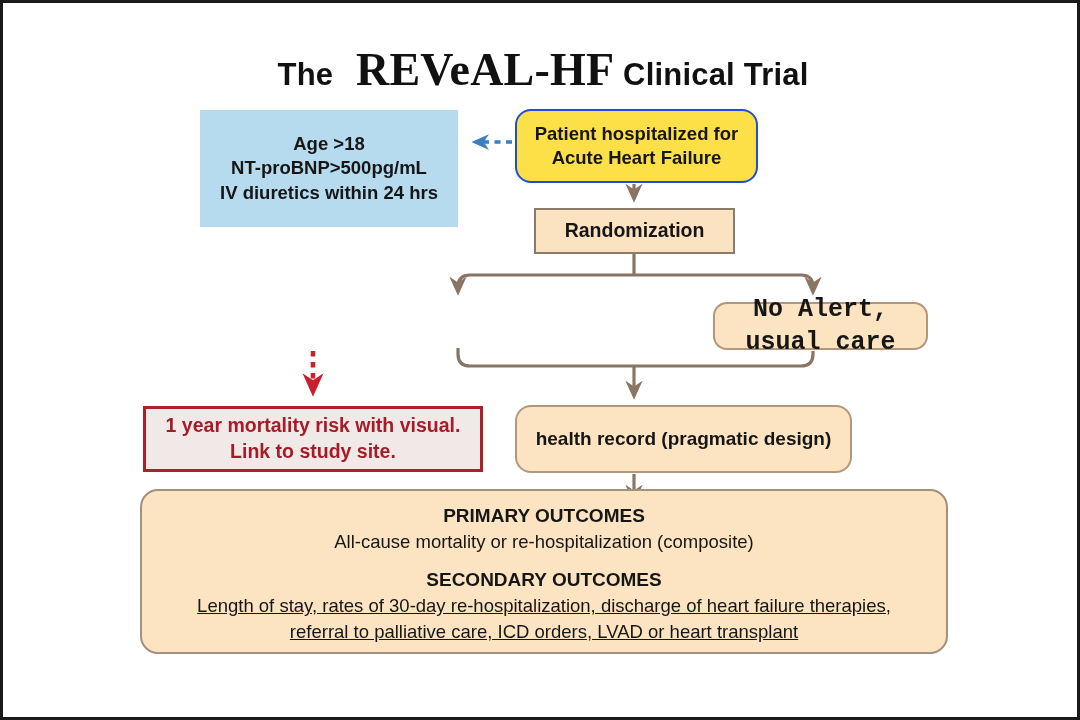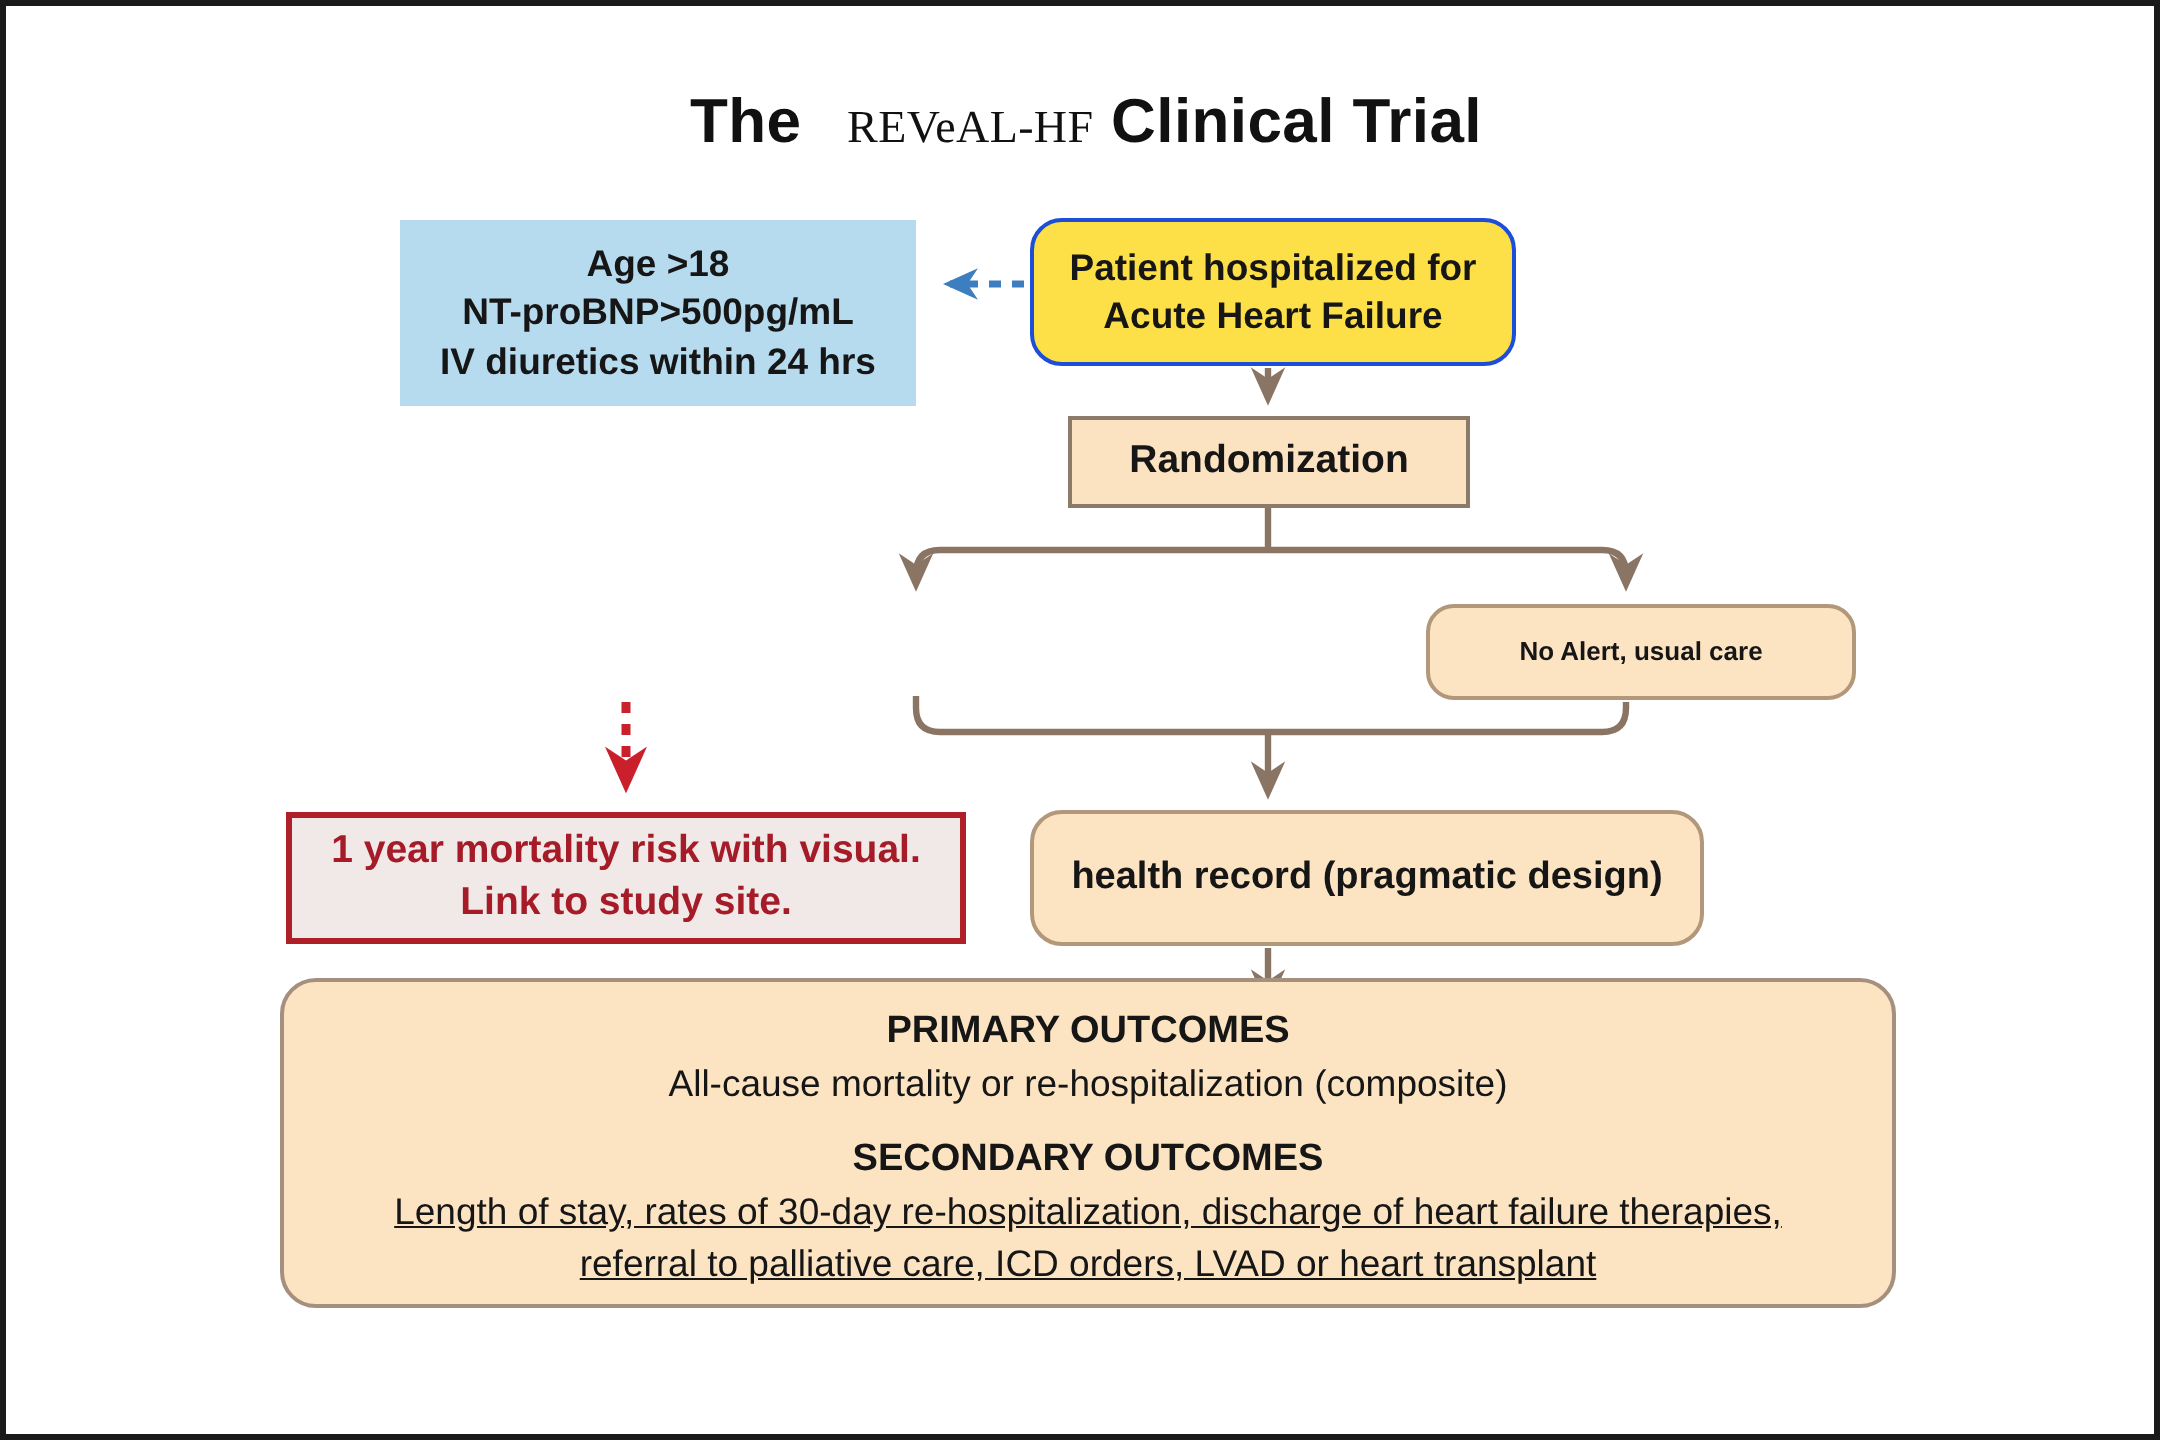--- a/index.html
+++ b/index.html
@@ -17,37 +17,37 @@
     position: absolute;
     left: 0; top: 40px; width: 1080px;
     text-align: center;
     font-size: 31px;
     font-weight: bold;
     color: #111111;
     letter-spacing: 0.2px;
   }
   .title .serif {
     font-family: "Liberation Serif", serif;
-    font-size: 23px;
-    font-weight: normal;
+    font-size: 46px;
+    font-weight: bold;
     margin-left: 14px;
   }
   .box {
     position: absolute;
     display: flex;
     flex-direction: column;
     align-items: center;
     justify-content: center;
     text-align: center;
     font-weight: bold;
     color: #161616;
     line-height: 1.32;
   }
   .blue-box {
-    left: 197px; top: 107px; width: 258px; height: 93px;
+    left: 197px; top: 107px; width: 258px; height: 117px;
     background: #b7dbee;
     font-size: 18.5px;
   }
   .patient-box {
     left: 512px; top: 106px; width: 243px; height: 74px;
     background: #fde047;
     border: 2px solid #1d4ed8;
     border-radius: 16px;
     font-size: 18.5px;
   }
@@ -63,21 +63,22 @@
     border: 3px solid #c41931;
     border-radius: 20px;
     color: #9e1b26;
     font-size: 19.5px;
   }
   .noalert-box {
     left: 710px; top: 299px; width: 215px; height: 48px;
     background: #fce4c2;
     border: 2px solid #b2977b;
     border-radius: 14px;
-    font-size: 13px;
+    font-size: 25px;
+    font-family: Liberation Mono, monospace;
   }
   .mortality-box {
     left: 140px; top: 403px; width: 340px; height: 66px;
     background: #f0e9e8;
     border: 3px solid #ae1f28;
     color: #a51c28;
     font-size: 19.5px;
   }
   .data-box {
     left: 512px; top: 402px; width: 337px; height: 68px;

